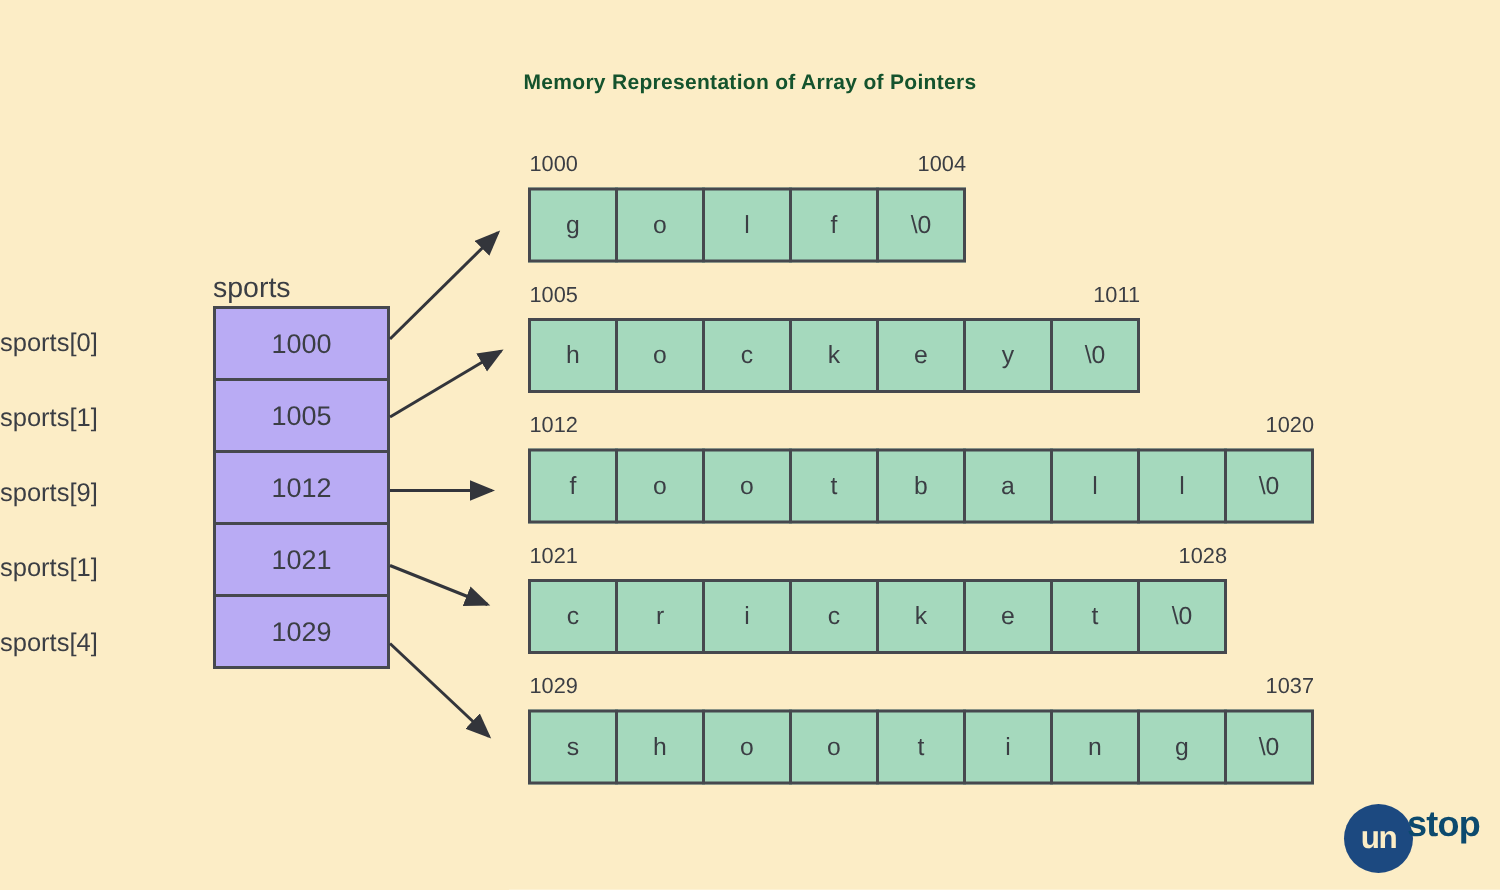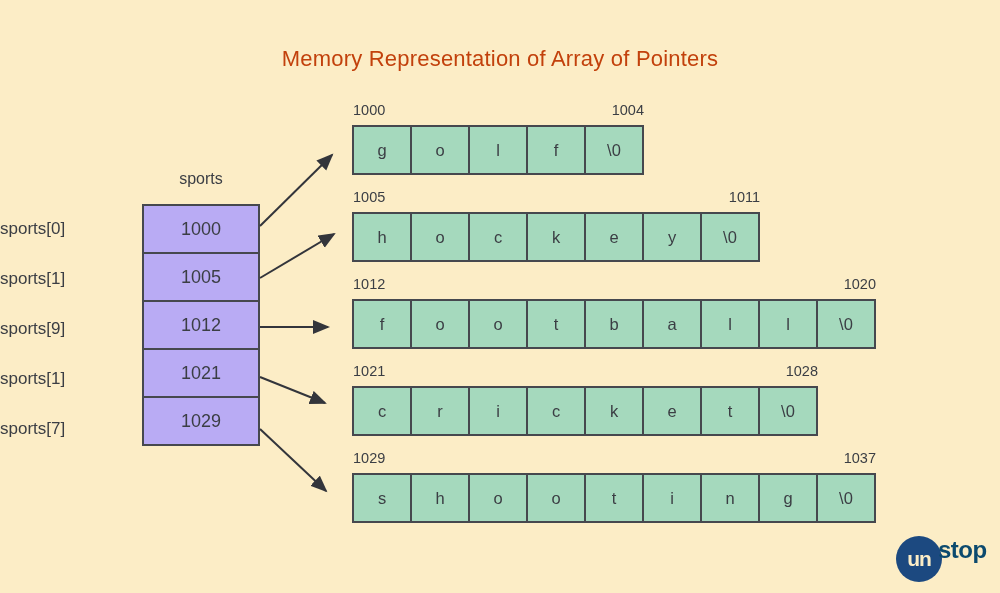--- a/index.html
+++ b/index.html
@@ -4,27 +4,27 @@
 <style>
   html,body{margin:0;padding:0;}
   .canvas{
     position:relative;width:1000px;height:593px;
     background:#FCEDC6;
     font-family:"Liberation Sans", sans-serif;
     color:#3B3E44;overflow:hidden;
   }
   .title{
     position:absolute;top:46px;left:0;width:1000px;
-    text-align:center;font-size:22px;font-weight:normal;
-    color:#c2410c;letter-spacing:.2px;
+    text-align:center;font-size:14px;font-weight:bold;
+    color:#14532d;letter-spacing:.2px;
   }
   
   .sports-name{
-    position:absolute;left:142px;top:170px;width:118px;
-    text-align:center;font-size:16px;
+    position:absolute;left:142px;top:182px;width:118px;
+    font-size:19px;
   }
   .ptr-array{position:absolute;left:142px;top:204px;width:118px;}
   .ptr-cell{
     width:118px;height:50px;box-sizing:border-box;margin-top:-2px;
     background:#B9ABF4;border:2px solid #46484E;
     display:flex;align-items:center;justify-content:center;
     font-size:18px;color:#3B3E44;
   }
   .ptr-cell:first-child{margin-top:0;}
   .row-label{
@@ -62,21 +62,21 @@
 <body>
 
 <div class="canvas">
 
   <div class="title">Memory Representation of Array of Pointers</div>
 
   <div class="row-label" style="top:204px">sports[0]</div>
   <div class="row-label" style="top:254px">sports[1]</div>
   <div class="row-label" style="top:304px">sports[9]</div>
   <div class="row-label" style="top:354px">sports[1]</div>
-  <div class="row-label" style="top:404px">sports[7]</div>
+  <div class="row-label" style="top:404px">sports[4]</div>
 
   <div class="sports-name">sports</div>
   <div class="ptr-array">
     <div class="ptr-cell">1000</div>
     <div class="ptr-cell">1005</div>
     <div class="ptr-cell">1012</div>
     <div class="ptr-cell">1021</div>
     <div class="ptr-cell">1029</div>
   </div>
 

